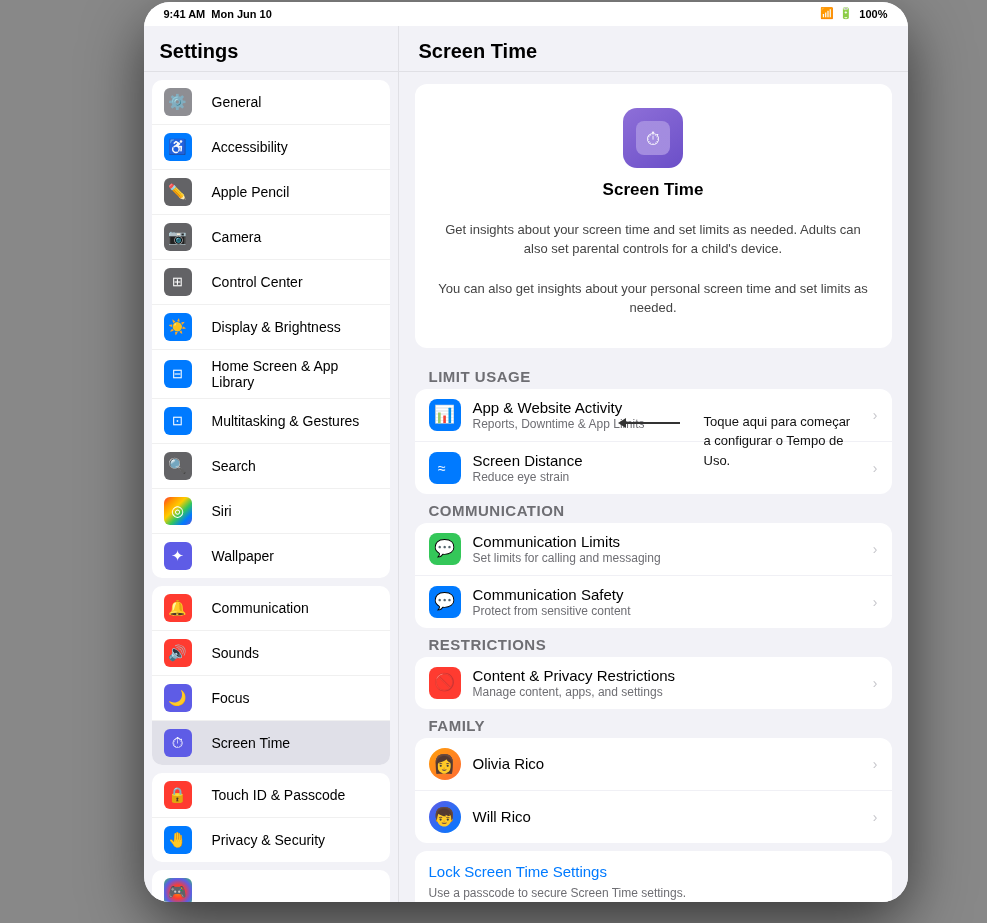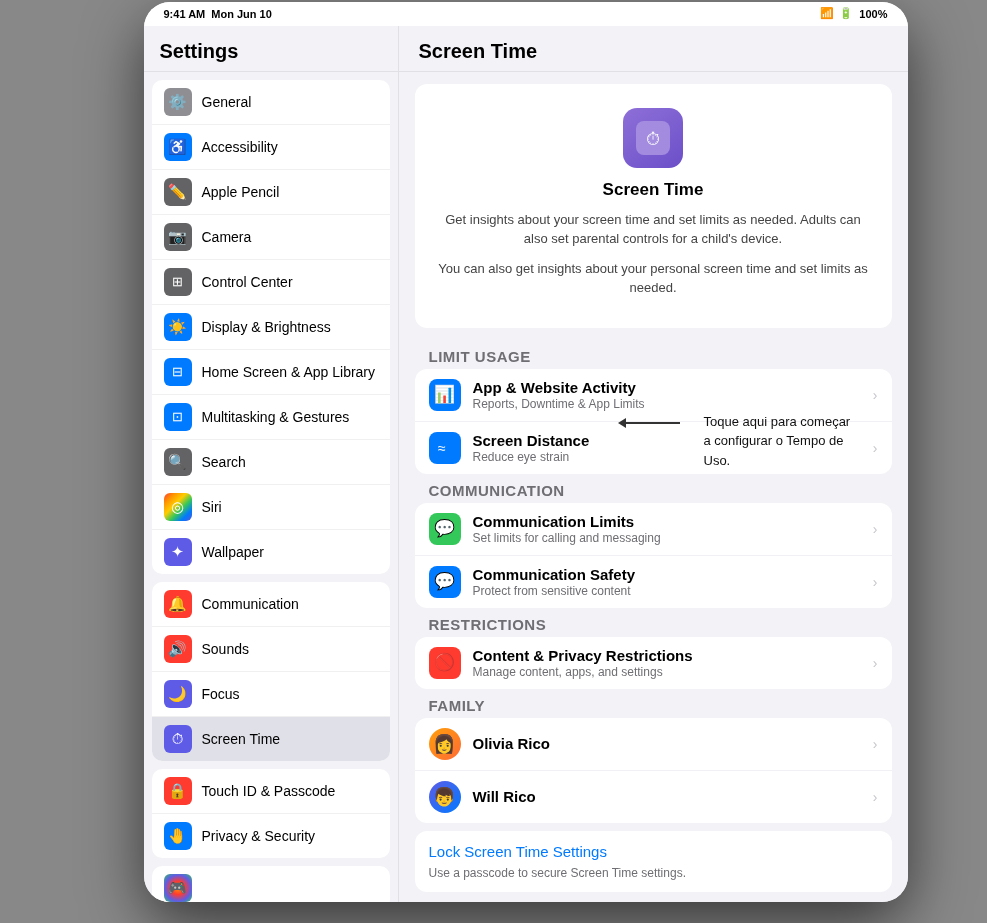--- a/index.html
+++ b/index.html
@@ -99,20 +99,21 @@
       display: flex;
       align-items: center;
       justify-content: center;
       font-size: 15px;
       color: #fff;
     }
     .item-label {
       font-size: 14px;
       color: #000;
       font-weight: 400;
+      margin-left: 10px;
     }
     
     .main-content {
       flex: 1;
       overflow-y: auto;
       background: #f2f2f7;
       display: flex;
       flex-direction: column;
     }
     .main-header {
@@ -149,20 +150,21 @@
     .hero-title {
       font-size: 17px;
       font-weight: 700;
       margin-bottom: 10px;
     }
     .hero-description {
       font-size: 13px;
       color: #444;
       line-height: 1.5;
       margin-bottom: 10px;
+      margin-top: 20px;
     }
     .section-label {
       font-size: 15px;
       font-weight: 600;
       color: #6e6e73;
       text-transform: uppercase;
       letter-spacing: 0.5px;
       margin: 4px 4px 4px 14px;
     }
     .settings-group {
@@ -189,21 +191,21 @@
       display: flex;
       align-items: center;
       justify-content: center;
       font-size: 17px;
       color: #fff;
     }
     .row-text { flex: 1; }
     .row-title {
       font-size: 15px;
       color: #000;
-      font-weight: 700;
+      font-weight: 400;
     }
     .row-subtitle {
       font-size: 12px;
       color: #6e6e73;
       margin-top: 1px;
     }
     .row-chevron {
       color: #c7c7cc;
       font-size: 14px;
       margin-left: 8px;

